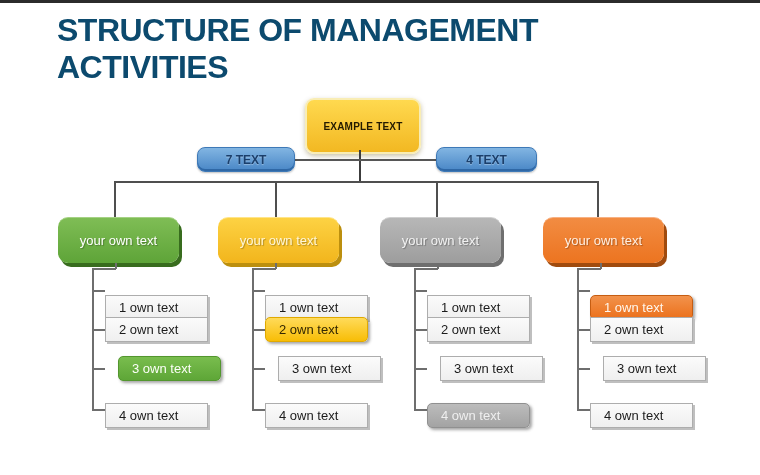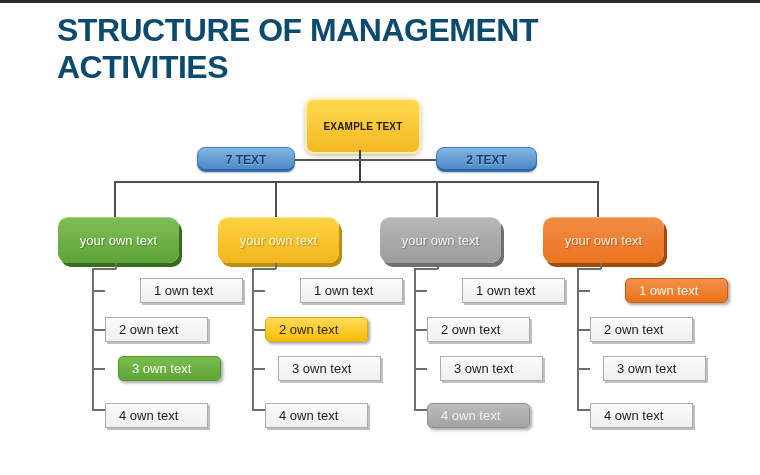--- a/index.html
+++ b/index.html
@@ -55,21 +55,21 @@
   .jog  {position:absolute;left:34px;top:51px;width:24px;height:1.5px;background:#6e6e6e;}
   .rail {position:absolute;left:34px;top:51px;width:1.5px;height:142px;background:#6e6e6e;}
   .stub {position:absolute;left:34px;width:13px;height:1.5px;background:#6e6e6e;}
   .stub-0{top:73px;} .stub-1{top:112px;} .stub-2{top:151px;} .stub-3{top:192px;}
 
   
   .child{position:absolute;left:47px;width:103px;height:25px;box-sizing:border-box;
     background:linear-gradient(#FBFBFB,#EFEFEF);
     border:1px solid #ADADAD;box-shadow:2px 2px 0 #BFBFBF;
     font-size:13px;color:#1B1B1B;line-height:23px;padding-left:13px;}
-  .child-0{top:61px;margin-left:35px;} .child-1{top:100px;} .child-2{top:139px;margin-left:13px;} .child-3{top:186px;}
+  .child-0{top:78px;} .child-1{top:100px;} .child-2{top:139px;margin-left:13px;} .child-3{top:186px;}
 
   .hl{border-radius:5px;box-shadow:2px 2px 3px rgba(60,60,60,.45);}
   .hl-green {background:linear-gradient(#79BD4E,#5EA637);border:1px solid #53962E;color:#FCFFF8;}
   .hl-yellow{background:linear-gradient(#FFDB5A,#F8BD06);border:1px solid #E0A900;color:#332702;}
   .hl-gray  {background:linear-gradient(#BCBCBC,#A3A3A3);border:1px solid #909090;color:#EFEFEF;}
   .hl-orange{background:linear-gradient(#F2924C,#EB701A);border:1px solid #C65D12;color:#FFF6EC;}
 </style>
 </head>
 <body>
 
@@ -82,21 +82,21 @@
     <span>EXAMPLE TEXT</span>
   </div>
 
   <div class="vline" style="left:359px;top:150px;height:32px;background:#3c3c3c;"></div>
   <div class="hline" style="left:295px;top:159px;width:141px;"></div>
 
   <div class="blue-node blue-1">
     <span>7 TEXT</span>
   </div>
   <div class="blue-node blue-2">
-    <span>2 TEXT</span>
+    <span>4 TEXT</span>
   </div>
 
   <div class="hline" style="left:114px;top:181px;width:485px;background:#4f4f4f;"></div>
   <div class="vline" style="left:114px;top:181px;height:36px;background:#4f4f4f;"></div>
   <div class="vline" style="left:275px;top:181px;height:36px;background:#4f4f4f;"></div>
   <div class="vline" style="left:436px;top:181px;height:36px;background:#4f4f4f;"></div>
   <div class="vline" style="left:597px;top:181px;height:36px;background:#4f4f4f;"></div>
 
   <div class="col col-0">
     <div class="parent parent-green">

